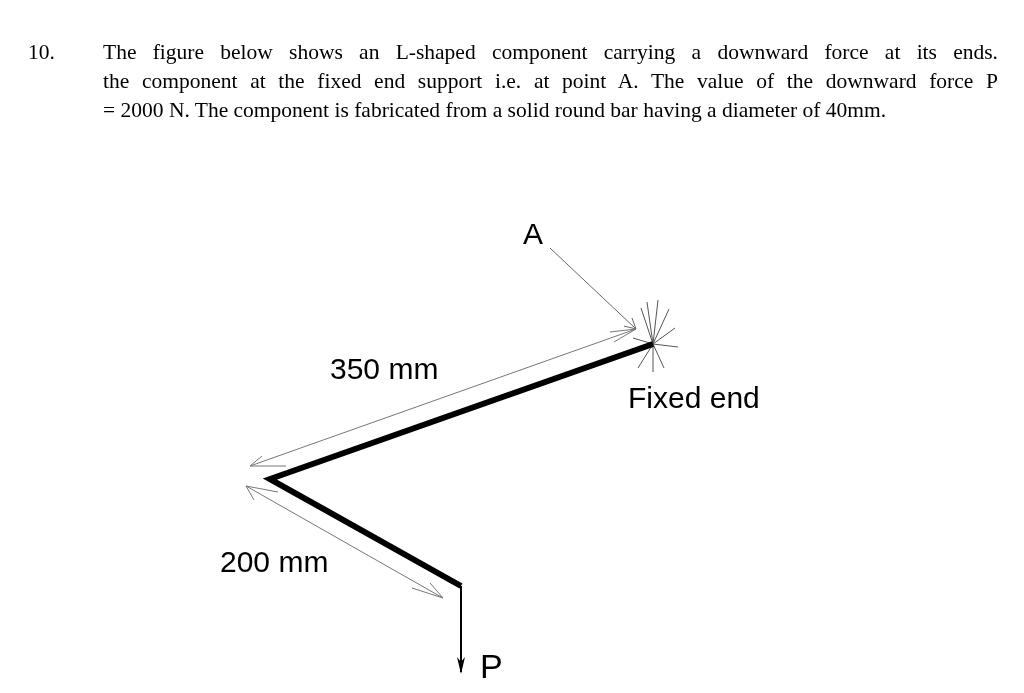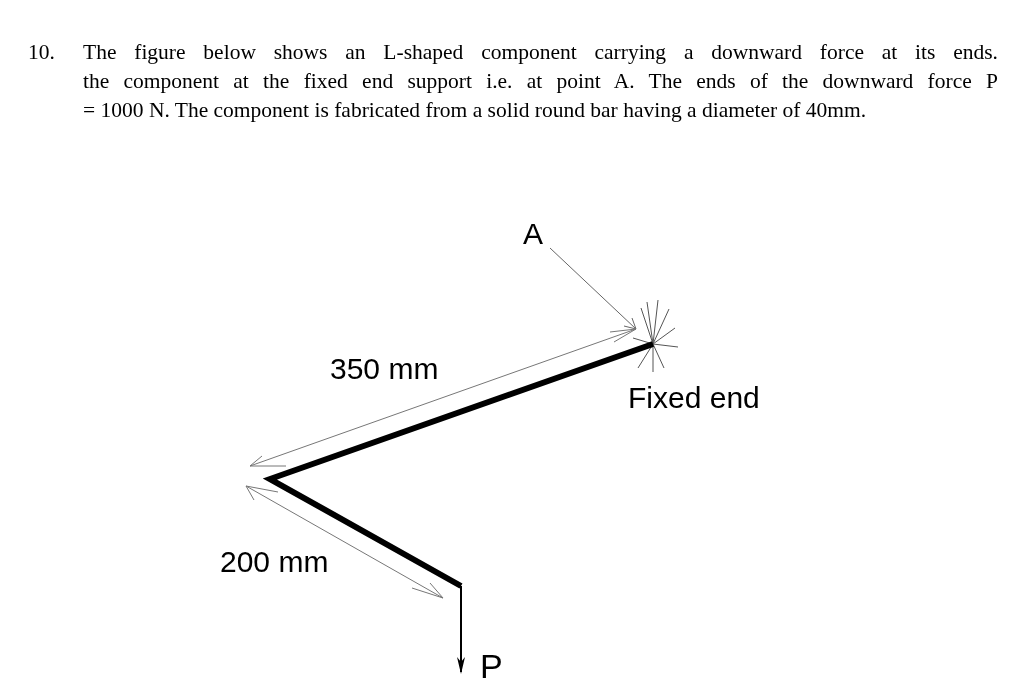--- a/index.html
+++ b/index.html
@@ -22,21 +22,21 @@
       font-size: 21.5px;
       line-height: 29px;
       color: #000;
     }
     .q-num {
       position: absolute;
       left: 0;
       top: 0;
     }
     .q-text {
-      margin-left: 55px;
+      margin-left: 75px;
       text-align: justify;
       text-align-last: justify;
     }
     .q-text span {
       display: block;
       text-align: justify;
       text-align-last: justify;
     }
     svg.figure {
       position: absolute;
@@ -48,22 +48,22 @@
       fill: #000;
     }
   </style>
 </head>
 <body>
 
 <div class="question">
   <div class="q-num">10.</div>
   <div class="q-text">
     <span>The figure below shows an L-shaped component carrying a downward force at its ends.</span>
-    <span>the component at the fixed end support i.e. at point A. The ends of the downward force P</span>
-    <span style="text-align-last:left;">= 1000 N. The component is fabricated from a solid round bar having a diameter of 40mm.</span>
+    <span>the component at the fixed end support i.e. at point A. The value of the downward force P</span>
+    <span style="text-align-last:left;">= 2000 N. The component is fabricated from a solid round bar having a diameter of 40mm.</span>
   </div>
 </div>
 
 <svg class="figure" width="1024" height="693" viewBox="0 0 1024 693">
 
   <g stroke="#555" stroke-width="1">
     <line x1="653" y1="344" x2="658" y2="300"></line>
     <line x1="653" y1="344" x2="669" y2="309"></line>
     <line x1="653" y1="344" x2="675" y2="328"></line>
     <line x1="653" y1="344" x2="678" y2="347"></line>

